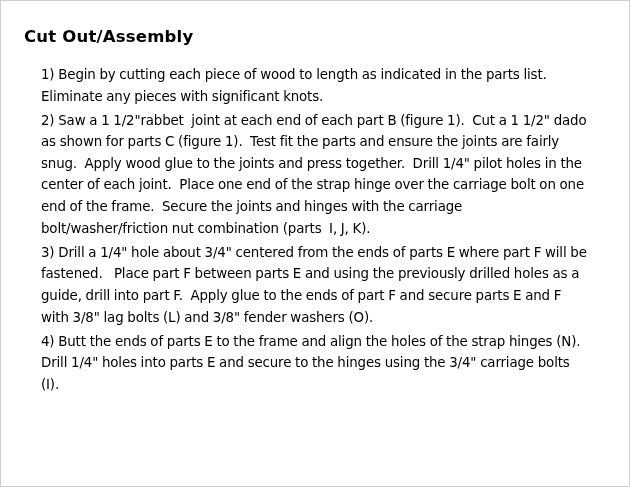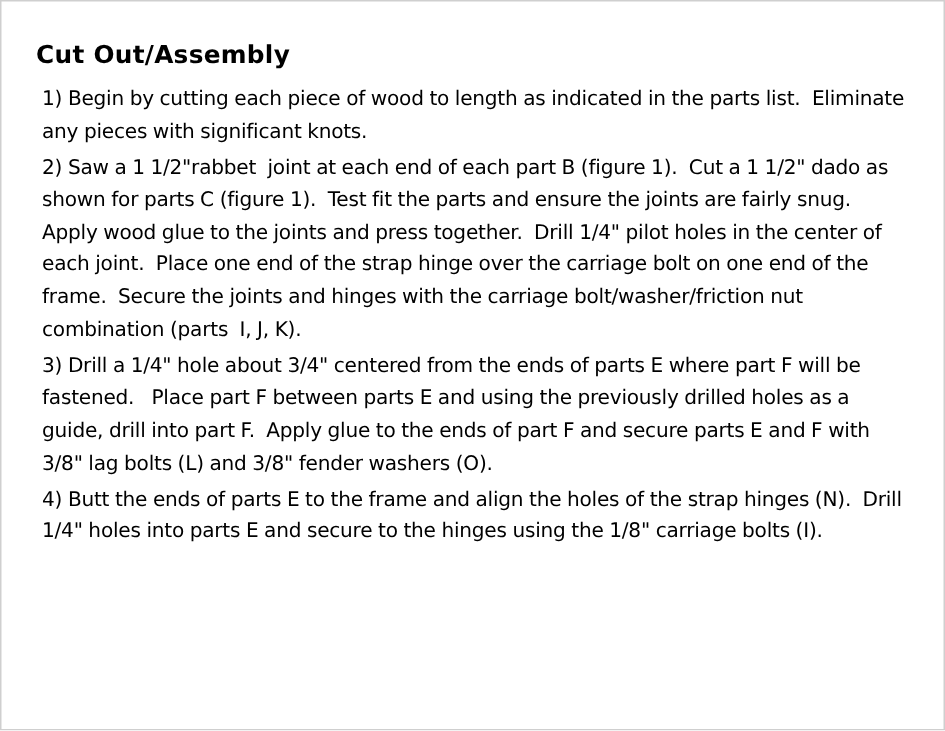--- a/index.html
+++ b/index.html
@@ -27,21 +27,21 @@
     font-family: "DejaVu Sans", sans-serif;
     font-weight: bold;
     font-size: 16.5px;
     line-height: 20px;
     color: #000000;
     letter-spacing: 0.2px;
     margin: 0 0 9px 0;
     white-space: nowrap;
   }
   .steps {
-    margin: 4px;
+    margin: 17px;
     padding: 0;
     list-style: none;
   }
   .step {
     font-family: "DejaVu Sans", sans-serif;
     font-size: 13.4px;
     line-height: 21.6px;
     color: #000000;
     margin: 0 0 2.5px 0;
     text-align: left;
@@ -55,16 +55,16 @@
 <body>
 
 <div class="page">
 
   <h1 class="doc-title">Cut Out/Assembly</h1>
 
   <div class="steps">
     <p class="step">1) Begin by cutting each piece of wood to length as indicated in the parts list.  Eliminate any pieces with significant knots.</p>
     <p class="step">2) Saw a 1 1/2"rabbet  joint at each end of each part B (figure 1).  Cut a 1 1/2" dado as shown for parts C (figure 1).  Test fit the parts and ensure the joints are fairly snug.  Apply wood glue to the joints and press together.  Drill 1/4" pilot holes in the center of each joint.  Place one end of the strap hinge over the carriage bolt on one end of the frame.  Secure the joints and hinges with the carriage bolt/washer/friction nut combination (parts  I, J, K).</p>
     <p class="step">3) Drill a 1/4" hole about 3/4" centered from the ends of parts E where part F will be fastened.   Place part F between parts E and using the previously drilled holes as a guide, drill into part F.  Apply glue to the ends of part F and secure parts E and F with 3/8" lag bolts (L) and 3/8" fender washers (O).</p>
-    <p class="step">4) Butt the ends of parts E to the frame and align the holes of the strap hinges (N).  Drill 1/4" holes into parts E and secure to the hinges using the 1/8" carriage bolts (I).</p>
+    <p class="step">4) Butt the ends of parts E to the frame and align the holes of the strap hinges (N).  Drill 1/4" holes into parts E and secure to the hinges using the 3/4" carriage bolts (I).</p>
   </div>
 
 </div>
 
 </body></html>

